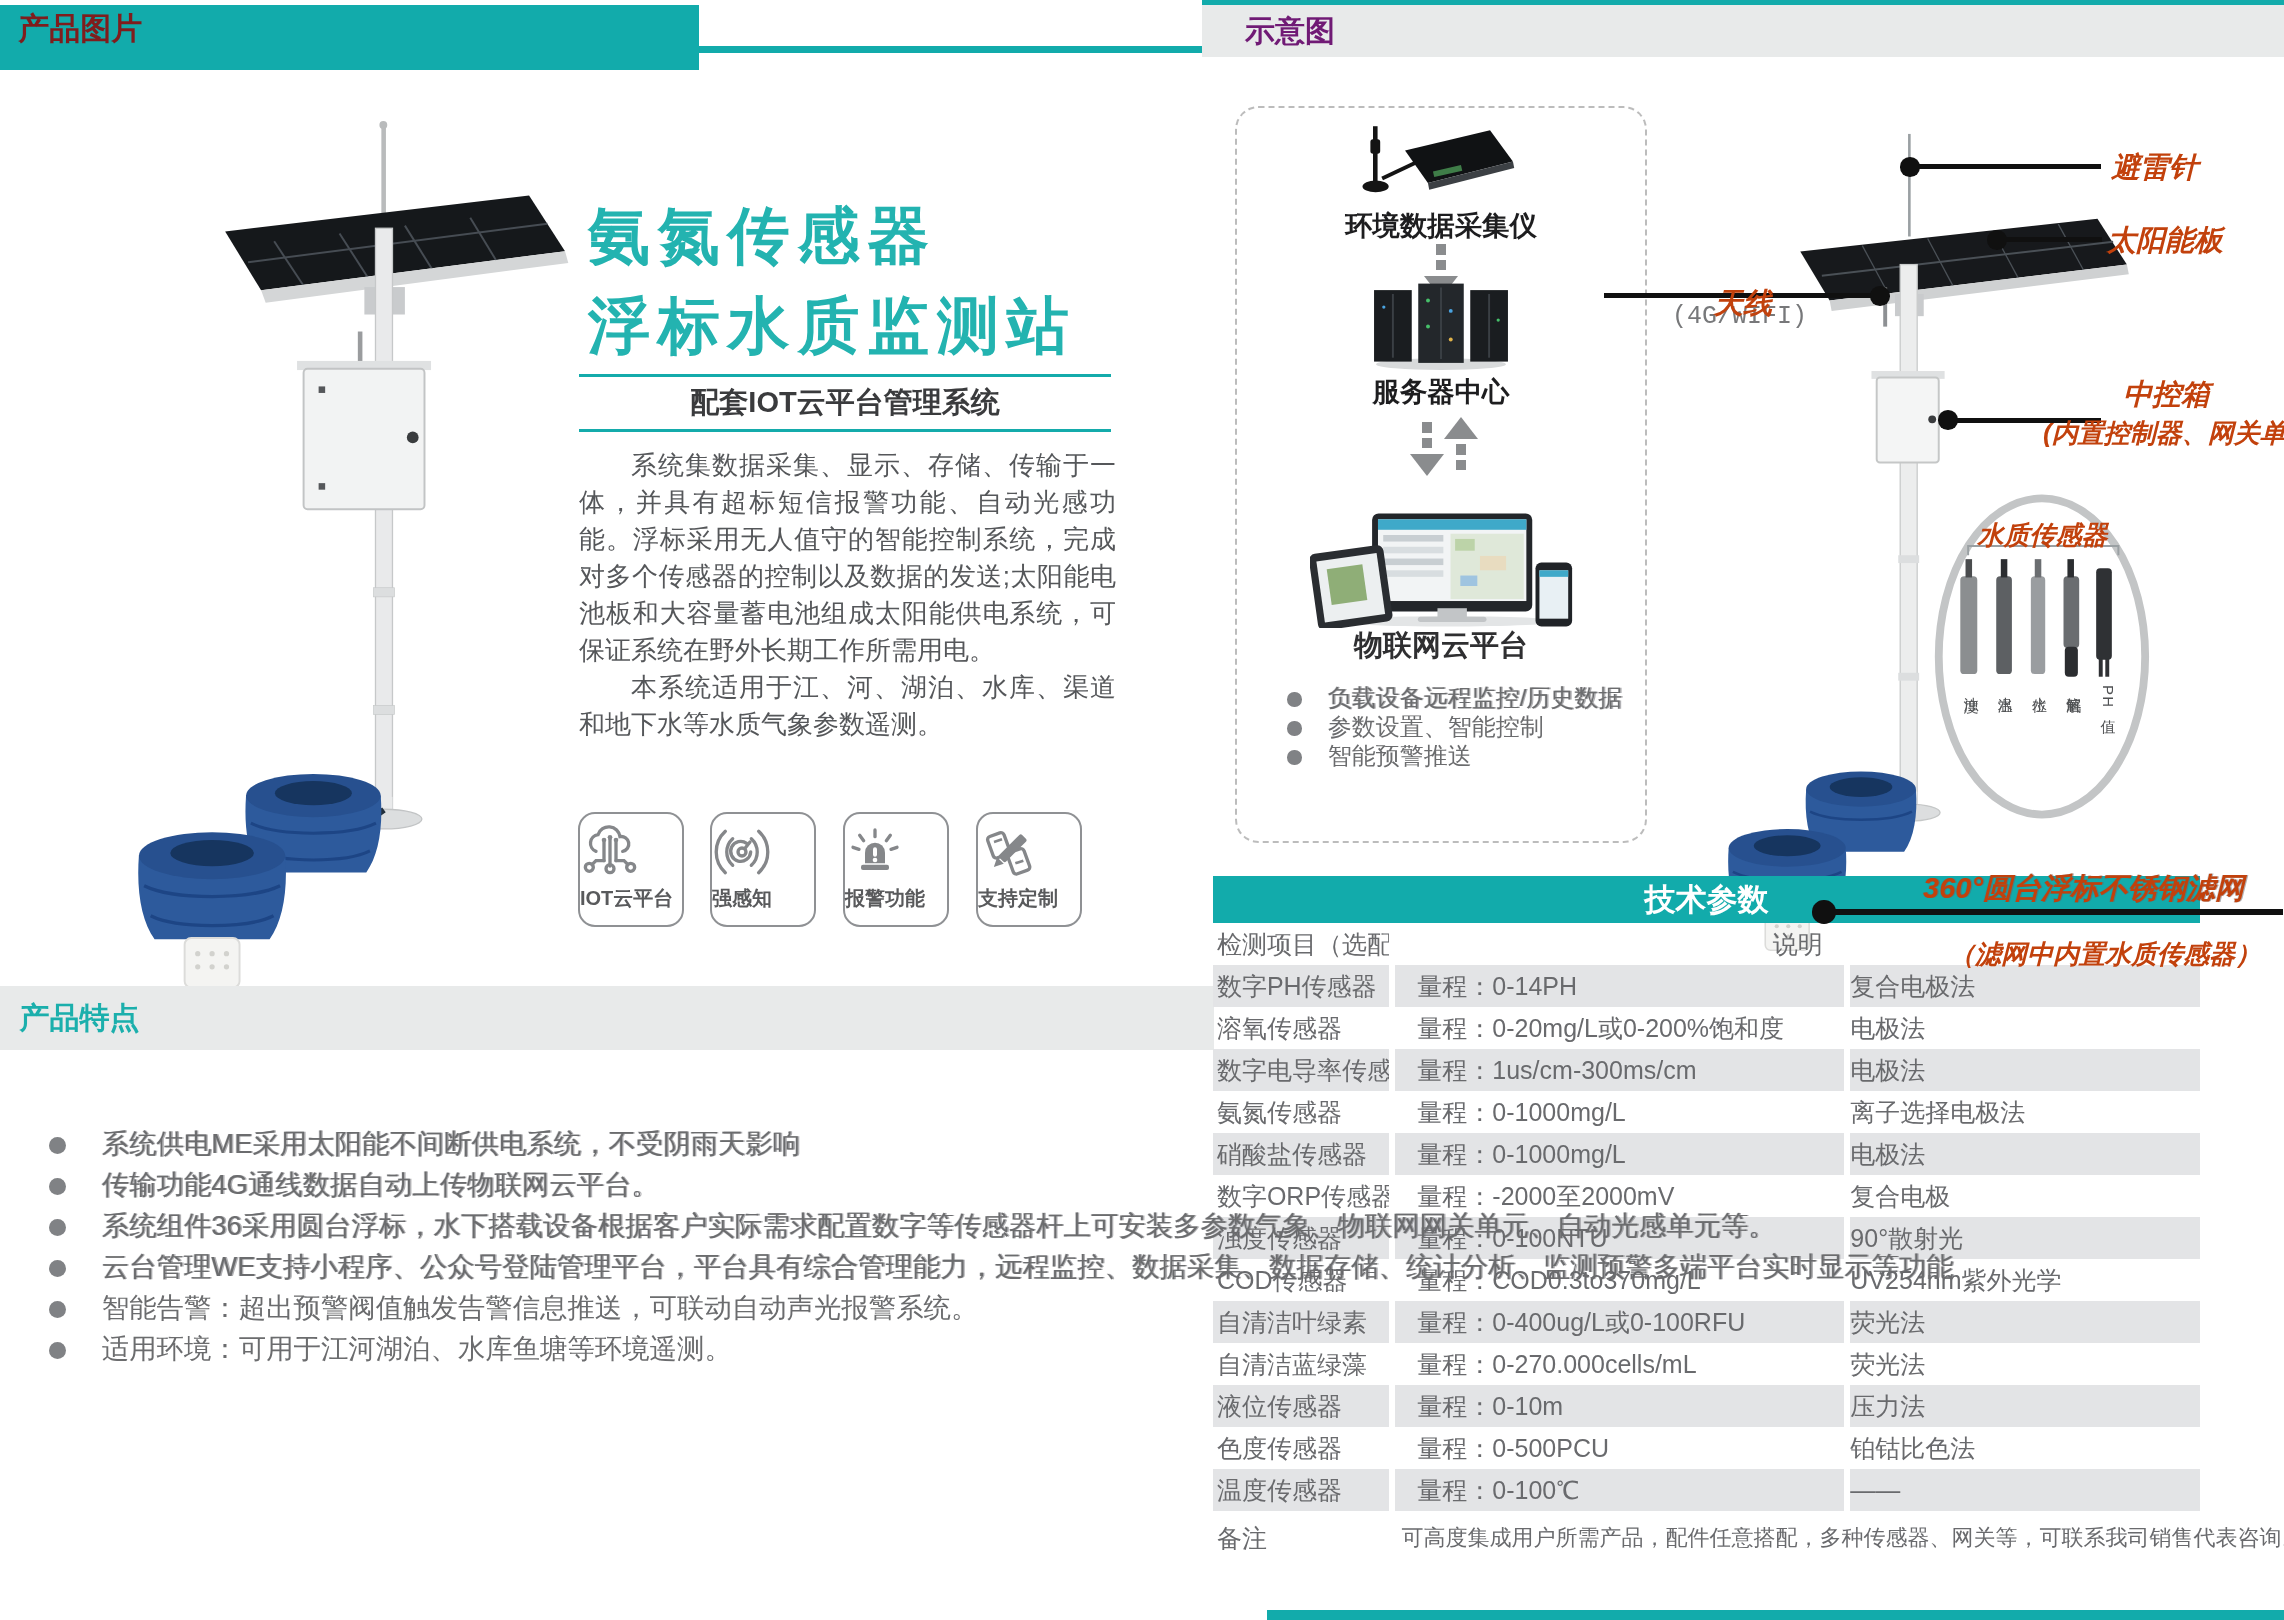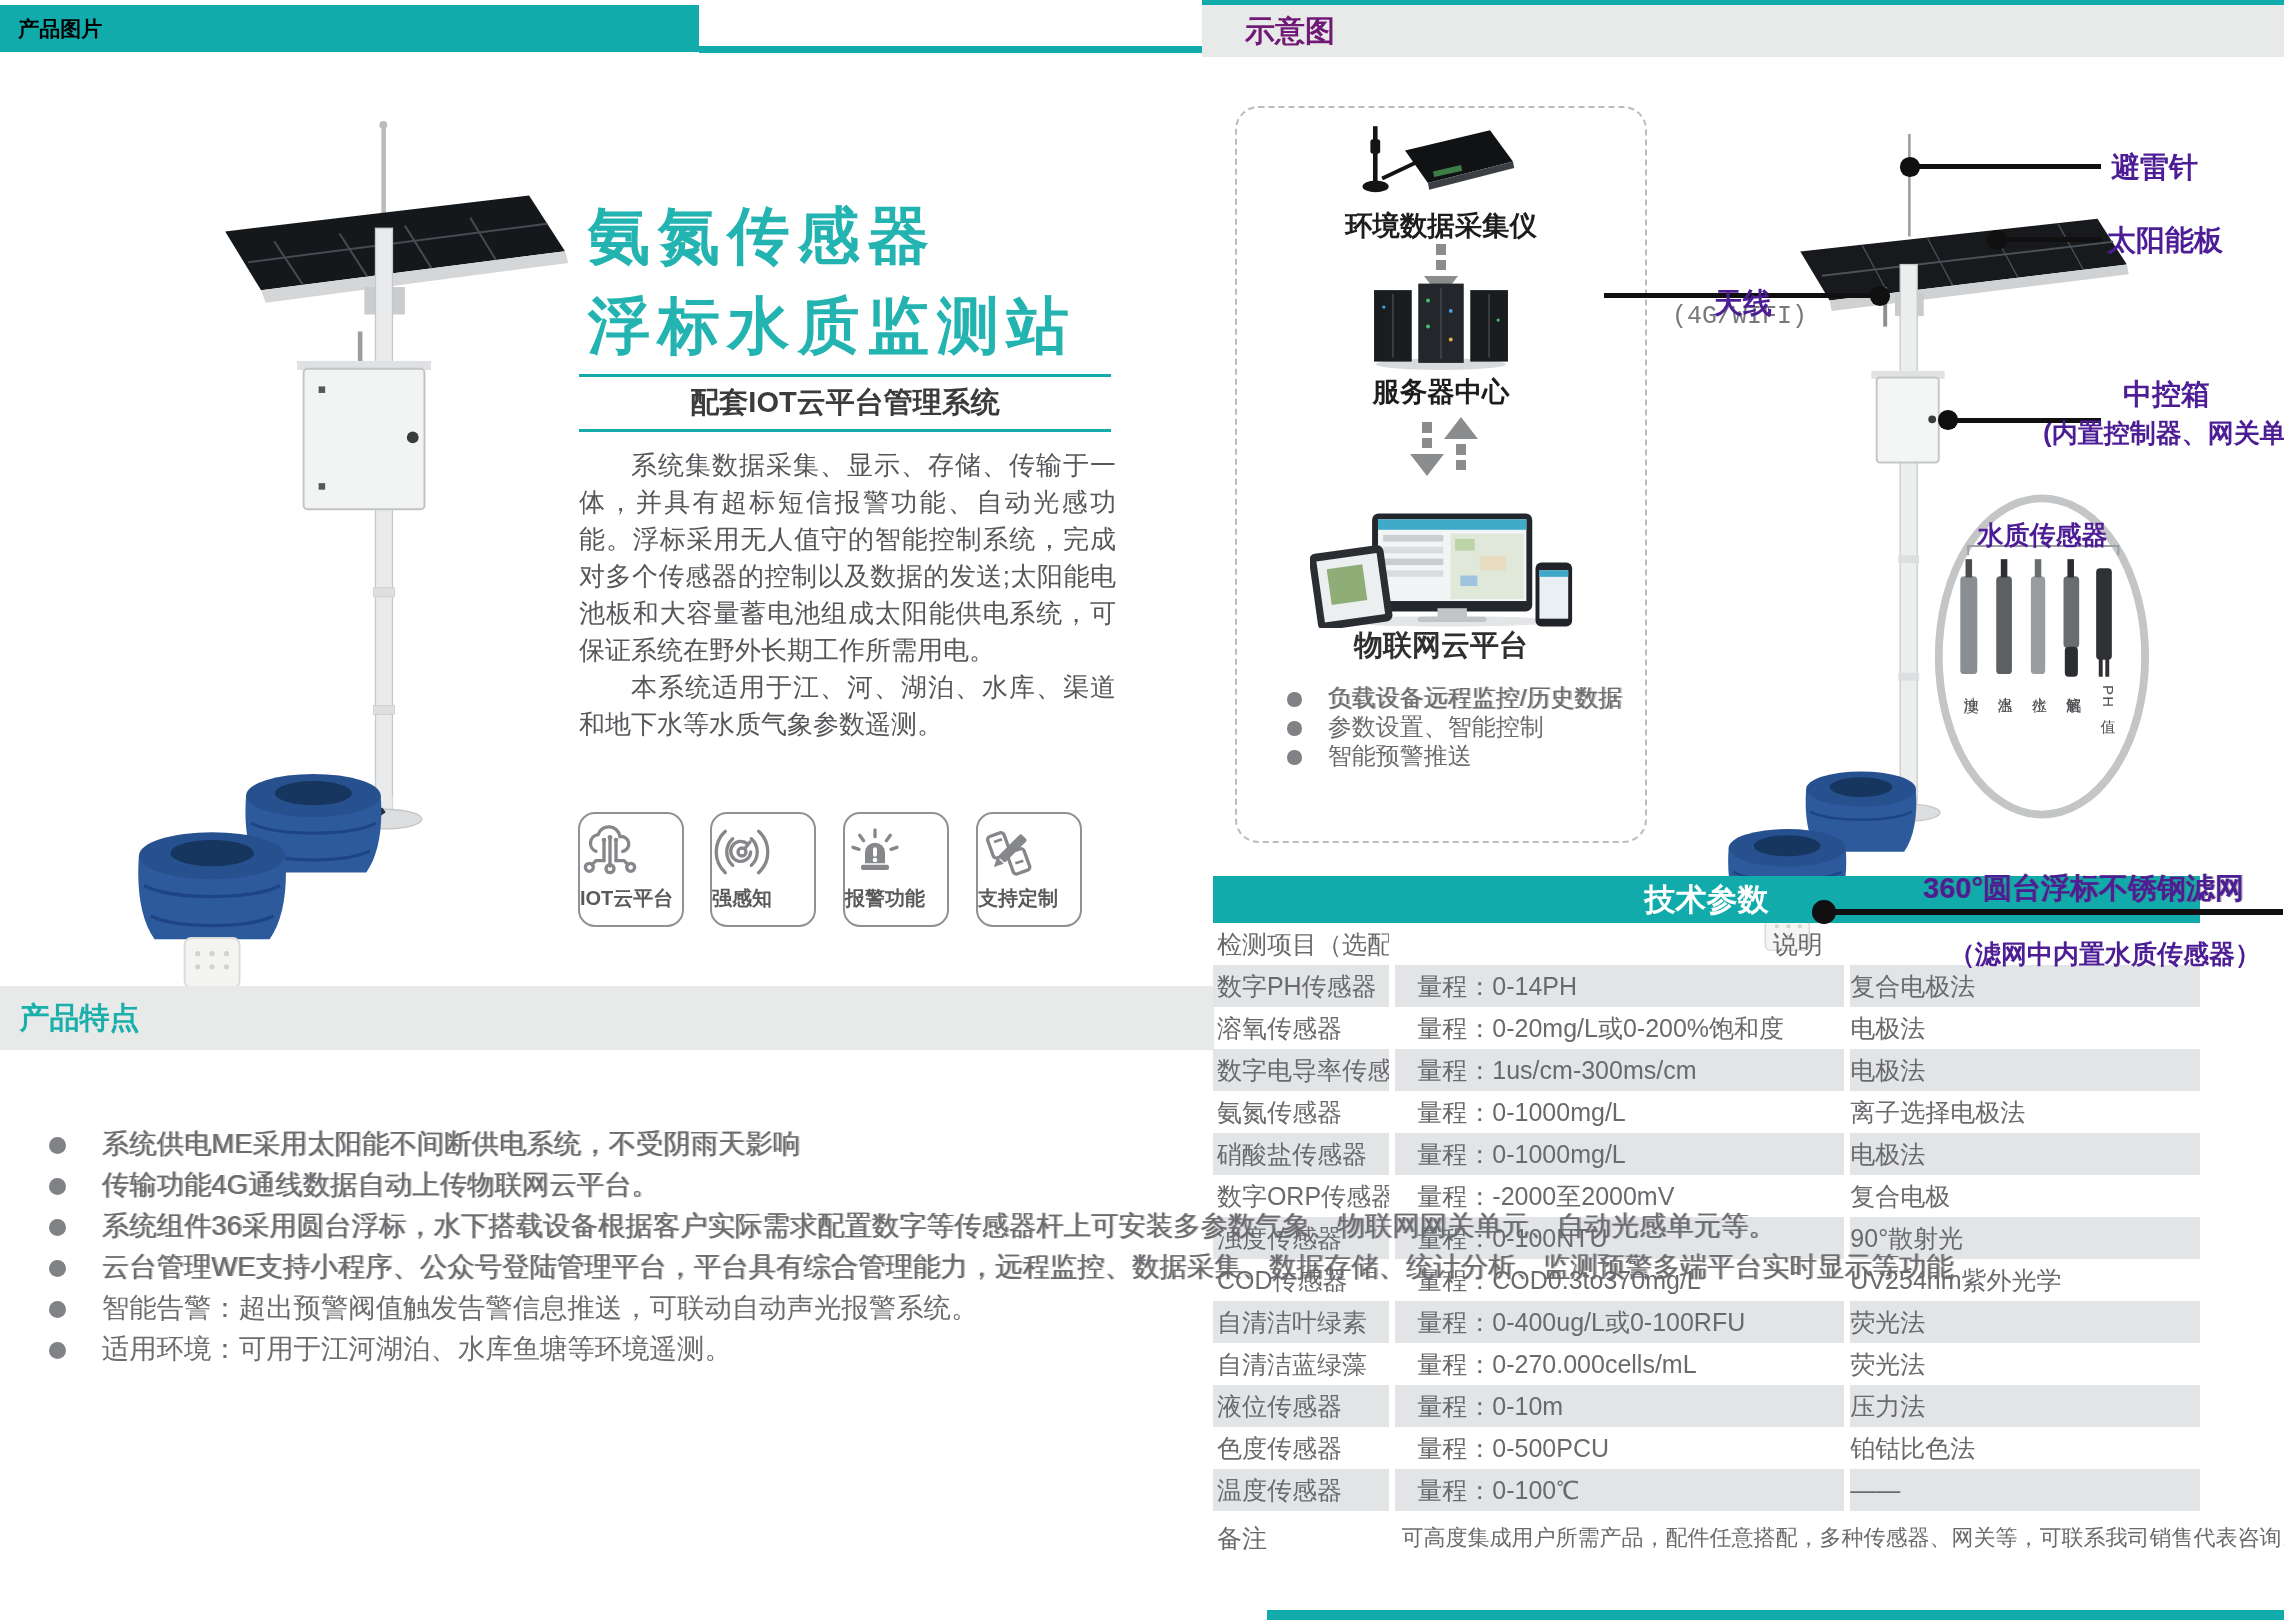--- a/index.html
+++ b/index.html
@@ -1,22 +1,22 @@
 <!DOCTYPE html>
 <html style="font-size:10.5px"><head>
 <meta charset="utf-8">
 <style>
   html,body{margin:0;padding:0;background:#ffffff;}
   #canvas{position:relative;width:2284px;height:1621px;background:#ffffff;overflow:hidden;
           font-family:"Liberation Sans",sans-serif;color:#55575a;}
   .abs{position:absolute;}
 
   
-  .hdr-left{left:0;top:5.2px;width:699px;height:47px;background:#12abab;color:#000000;
-            font-size:21px;font-weight:bold;line-height:47px;padding-left:18.3px;box-sizing:border-box;}
+  .hdr-left{left:0;top:5.2px;width:699px;height:65px;background:#12abab;color:#7f1d1d;
+            font-size:31px;font-weight:bold;line-height:47px;padding-left:18.3px;box-sizing:border-box;}
   .hdr-left-ext{left:699px;top:46px;width:516px;height:6.5px;background:#12abab;}
   .hdr-right-line{left:1202px;top:0;width:1082px;height:5.2px;background:#12abab;}
   .hdr-right-band{left:1202px;top:5.2px;width:1082px;height:52px;background:#e8eaea;}
   .hdr-right-band span{color:#701a75;font-size:30px;font-weight:bold;line-height:52px;padding-left:43px;display:inline-block;}
 
   
   .title{left:588px;top:191px;font-size:62px;font-weight:800;color:#23b3b0;line-height:90px;letter-spacing:7.8px;white-space:nowrap;}
   .sub-line{left:579px;width:532px;height:2.6px;background:#14abab;}
   .subtitle{left:579px;top:383px;width:532px;text-align:center;font-size:29px;font-weight:bold;color:#3a3b3d;}
   .para{left:579px;top:447px;width:537px;font-size:26px;line-height:37px;color:#55575a;text-align:justify;}
@@ -40,21 +40,21 @@
   .darrow{width:0;height:0;border-left:17px solid transparent;border-right:17px solid transparent;}
   .darrow.down{border-top:22px solid #8a8c8e;}
   .darrow.up{border-bottom:22px solid #8a8c8e;}
   .dsq{width:10.5px;height:10.5px;background:#8a8c8e;margin:5.2px auto;}
   #cloud-bullets{left:1284px;top:683px;z-index:3;}
   .cb-row{height:29px;line-height:29px;font-size:24px;color:#6b6c6e;white-space:nowrap;}
   .cb-row .bdot{width:14.4px;height:14.4px;margin:0 26px 0 3.3px;}
 
   .ptr{position:absolute;background:#101010;height:4.6px;z-index:2;}
   .pdot{position:absolute;width:19.6px;height:19.6px;border-radius:50%;background:#101010;z-index:2;}
-  .plabel{position:absolute;font-weight:bold;color:#4c1d95;font-size:29px;white-space:nowrap;z-index:3;}
+  .plabel{position:absolute;font-weight:bold;color:#c2410c;font-size:29px;white-space:nowrap;z-index:3;font-style:italic;}
   .plabel.sm{font-size:26px;}
   .mono{font-family:"Liberation Mono",monospace;font-weight:normal;color:#77787a;font-size:25px;}
   #probe-labels{left:1961px;top:685px;width:156px;display:flex;justify-content:space-between;z-index:3;}
   #probe-labels span{writing-mode:vertical-rl;font-size:15px;letter-spacing:1.3px;color:#4f5153;}
 
   
   .tbl-title{left:1213px;top:876px;width:987px;height:47px;background:#12abab;color:#fff;
              font-size:31px;font-weight:bold;text-align:center;line-height:47px;z-index:1;}
   .trow{display:flex;height:42px;line-height:42px;font-size:25px;color:#696a6d;}
   .trow .c1{width:176px;margin-right:6.5px;padding-left:3.9px;box-sizing:border-box;overflow:hidden;white-space:nowrap;}

